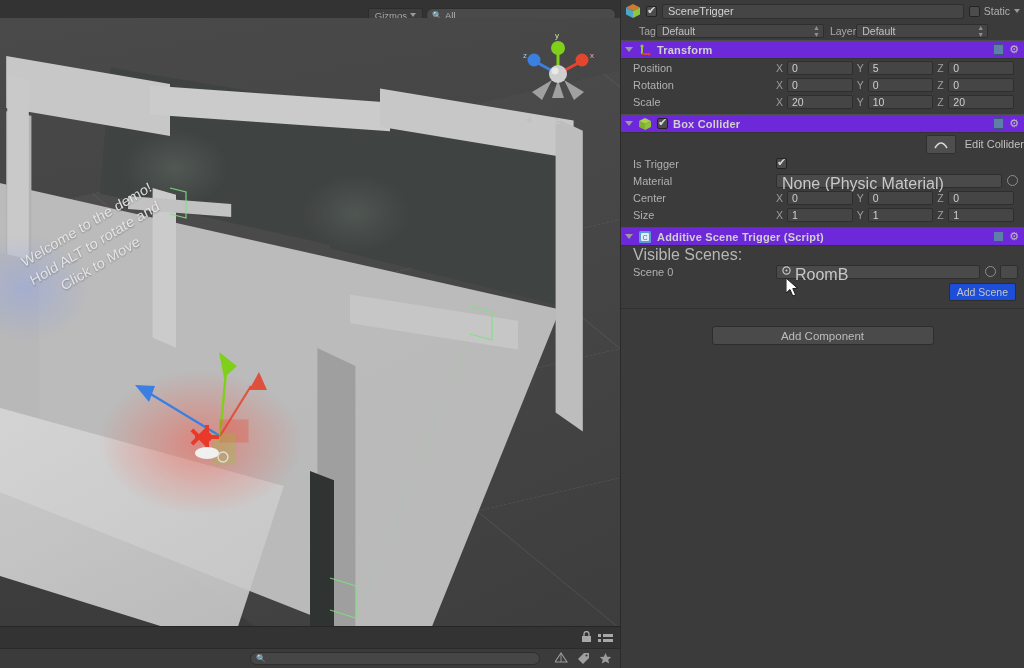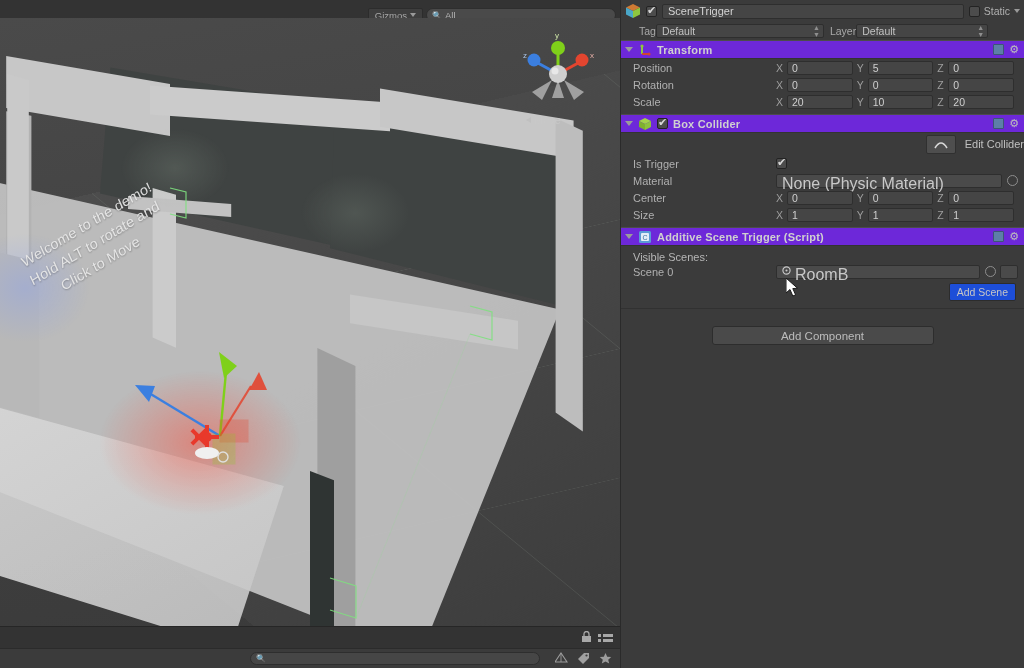--- a/index.html
+++ b/index.html
@@ -165,21 +165,21 @@
   }
   .small-btn {
     width:18px;height:14px;background:#4a4a4a;border:1px solid #2e2e2e;border-radius:2px;
     margin-left:4px; flex:none;
   }
   .edit-collider-row { display:flex; align-items:center; height:22px; padding-left:150px; gap:9px;justify-content:flex-end; }
   .ec-btn {
     width:30px;height:19px;background:#4e4e4e;border:1px solid #303030;border-radius:2px;
     display:flex;align-items:center;justify-content:center;
   }
-  .subhead { padding-left:12px; height:17px; display:flex; align-items:flex-end; color:#b6b6b6; font-size:11px; }
+  .subhead { padding-left:12px; height:17px; display:flex; align-items:flex-start; color:#b6b6b6; font-size:16px; }
   .add-scene-row { display:flex; justify-content:flex-end; padding:3px 8px 0 0; }
   .add-scene-btn {
     background:#1d4ed8;border:1px solid #2c2c2c;border-radius:2px;
     color:#c5c5c5;font-size:10.5px;padding:2px 7px;
   }
   .add-comp-wrap { display:flex; justify-content:center; padding-top:17px; }
   .add-comp-btn {
     width:222px;height:19px;background:#4a4a4a;border:1px solid #2d2d2d;border-radius:3px;
     color:#bcbcbc;font-size:11.5px;display:flex;align-items:center;justify-content:center;
   }

